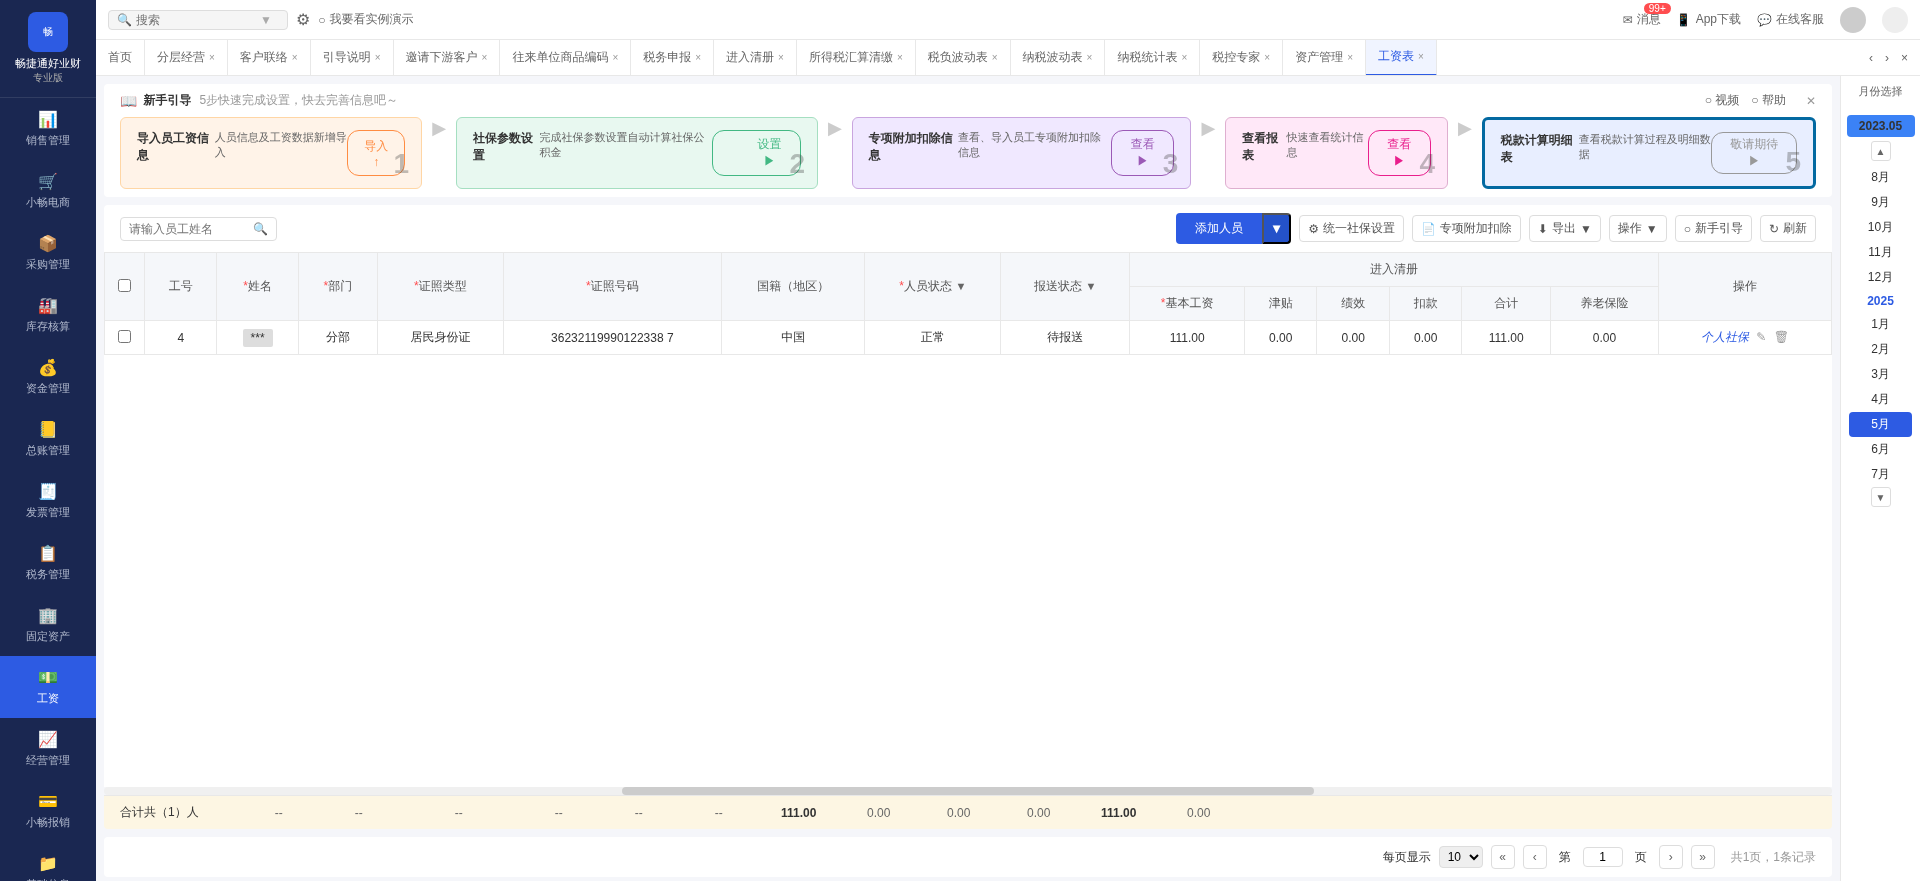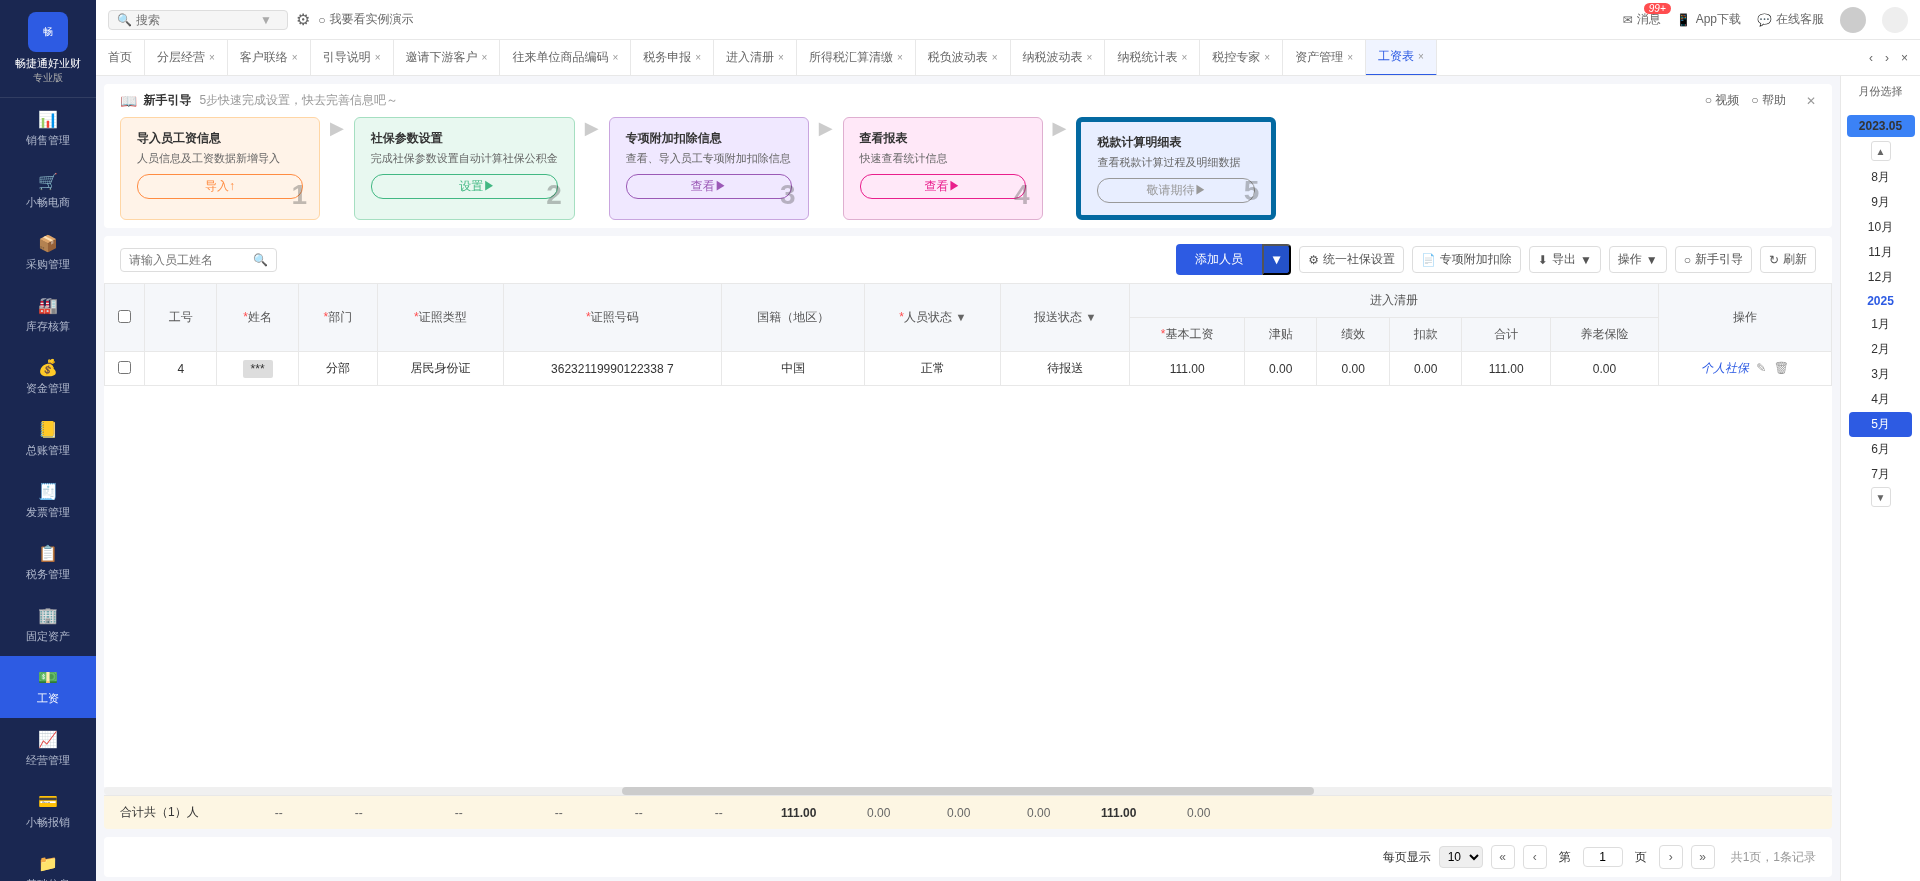--- a/index.html
+++ b/index.html
@@ -21,46 +21,46 @@
     
     .main-content { flex: 1; display: flex; flex-direction: column; overflow: hidden; }
     
     
     .top-bar { background: #fff; height: 40px; display: flex; align-items: center; padding: 0 12px; border-bottom: 1px solid #e8e8e8; gap: 8px; flex-shrink: 0; }
     .top-bar-search { display: flex; align-items: center; border: 1px solid #ddd; border-radius: 4px; padding: 2px 8px; width: 180px; gap: 4px; background: #f5f5f5; }
     .top-bar-search input { border: none; background: transparent; outline: none; font-size: 12px; width: 120px; }
     .top-bar-demo { display: flex; align-items: center; gap: 4px; color: #666; font-size: 12px; cursor: pointer; }
     .top-bar-actions { margin-left: auto; display: flex; align-items: center; gap: 16px; }
     .top-bar-msg { position: relative; cursor: pointer; color: #666; font-size: 12px; display: flex; align-items: center; gap: 4px; }
-    .badge { background: #ff4d4f; color: #fff; border-radius: 10px; padding: 0 5px; font-size: 10px; position: absolute; top: -8px; right: -10px; font-style: italic; }
+    .badge { background: #ff4d4f; color: #fff; border-radius: 10px; padding: 0 5px; font-size: 10px; position: absolute; top: -8px; right: -10px; }
     .top-bar-btn { display: flex; align-items: center; gap: 4px; color: #666; font-size: 12px; cursor: pointer; }
     .top-bar-avatar { width: 26px; height: 26px; border-radius: 50%; background: #ccc; cursor: pointer; }
     
     
     .tabs-bar { background: #fff; height: 36px; display: flex; align-items: center; border-bottom: 1px solid #e8e8e8; flex-shrink: 0; overflow: hidden; }
     .tab-item { height: 36px; padding: 0 12px; display: flex; align-items: center; gap: 4px; font-size: 12px; color: #666; cursor: pointer; border-right: 1px solid #e8e8e8; white-space: nowrap; flex-shrink: 0; }
     .tab-item.active { background: #f0f4ff; color: #2d5be3; border-bottom: 2px solid #2d5be3; }
     .tab-close { color: #999; font-size: 10px; }
     .tabs-nav { display: flex; align-items: center; margin-left: auto; padding: 0 8px; gap: 4px; }
     .tabs-nav-btn { cursor: pointer; color: #666; padding: 2px 4px; }
     
     
     .page-content { flex: 1; display: flex; overflow: hidden; }
     
     
     .salary-page { flex: 1; display: flex; flex-direction: column; overflow: hidden; background: #f5f6fa; }
     
     
     .guide-banner { background: #fff; margin: 8px; border-radius: 4px; padding: 8px 16px; flex-shrink: 0; }
-    .guide-step { display: flex; flex-direction: column; padding: 12px 16px; border-radius: 6px; min-width: 200px; position: relative; }
+    .guide-step { display: flex; flex-direction: row; padding: 12px 16px; border-radius: 6px; min-width: 200px; position: relative; }
     .guide-step-1 { background: #fff3e8; border: 1px solid #ffd6a5; }
     .guide-step-2 { background: #e8f8f0; border: 1px solid #a5dfc1; }
     .guide-step-3 { background: #f0e8ff; border: 1px solid #c9a5df; }
     .guide-step-4 { background: #ffe8f8; border: 1px solid #dfafd0; }
-    .guide-step-5 { background: #e8eeff; border: 5px solid #0369a1; }
+    .guide-step-5 { background: #e8eeff; border: 3px solid #0369a1; }
     .guide-step-num { font-size: 28px; font-weight: bold; opacity: 0.3; position: absolute; bottom: 8px; right: 12px; }
     .guide-step-title { font-size: 12px; font-weight: bold; color: #333; margin-bottom: 4px; }
     .guide-step-desc { font-size: 11px; color: #666; line-height: 1.4; margin-bottom: 8px; }
     .guide-step-btn { display: inline-block; padding: 3px 14px; border-radius: 12px; font-size: 12px; cursor: pointer; border: 1px solid; }
     .btn-orange { border-color: #ff8c42; color: #ff8c42; background: transparent; }
     .btn-green { border-color: #42b883; color: #42b883; background: transparent; padding-left: 40px; }
     .btn-purple { border-color: #9b59b6; color: #9b59b6; background: transparent; }
     .btn-pink { border-color: #e91e8c; color: #e91e8c; background: transparent; }
     .btn-gray { border-color: #999; color: #999; background: transparent; }
     .guide-arrow { color: #ccc; font-size: 18px; padding: 0 4px; }

